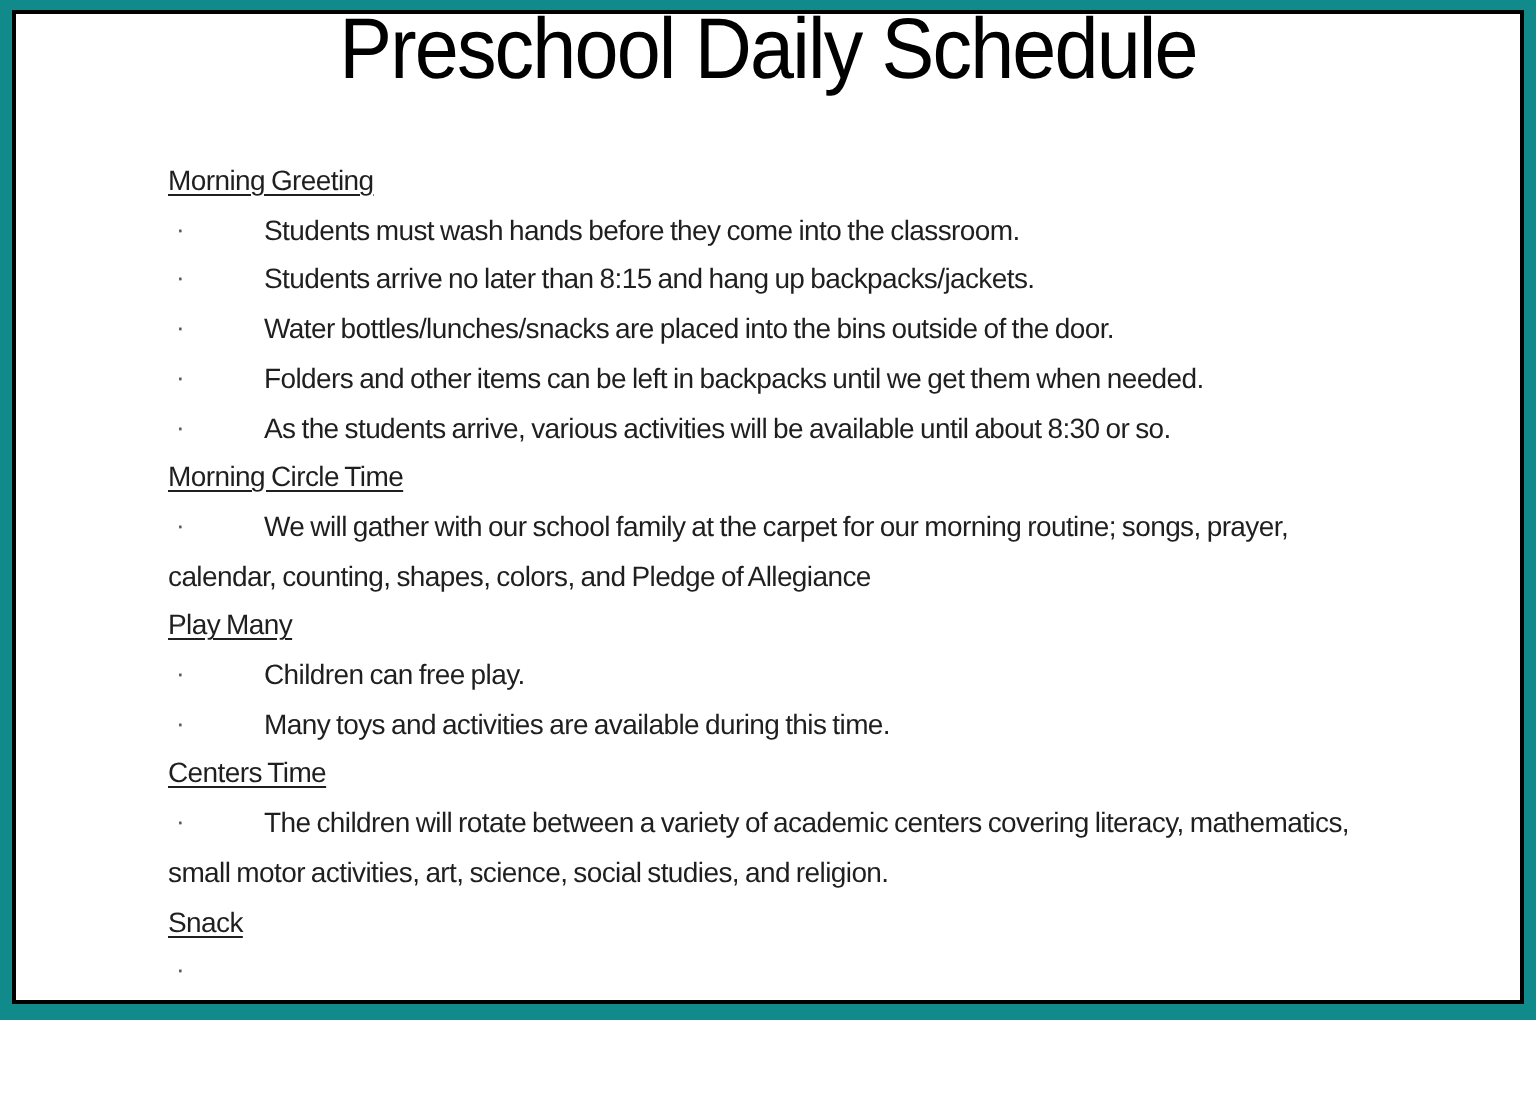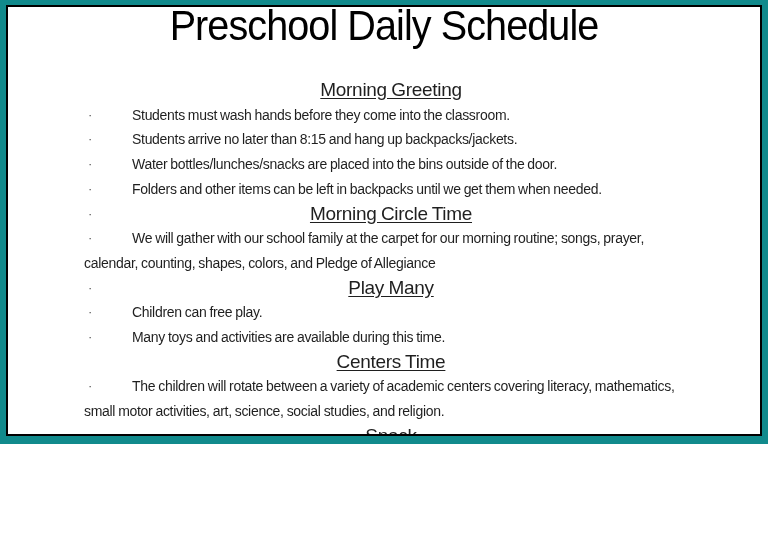--- a/index.html
+++ b/index.html
@@ -3,21 +3,21 @@
 <meta charset="utf-8">
 <style>
   html, body {
     margin: 0;
     padding: 0;
     background: #ffffff;
   }
   .page {
     position: relative;
     width: 768px;
-    height: 444px;
+    height: 510px;
     box-sizing: border-box;
     background: var(--border-teal, #118a8c);
     font-family: "Liberation Sans", sans-serif;
     overflow: hidden;
   }
   .inner {
     position: absolute;
     left: 6px;
     top: 5px;
     right: 6px;
@@ -49,25 +49,24 @@
     top: 71px;
     width: 614px;
     font-size: 14px;
     line-height: 24.7px;
     letter-spacing: -0.3px;
     word-spacing: -0.6px;
     color: var(--text, #1f1f1f);
   }
   .heading {
     margin: 0;
-    font-size: 19px;
+    font-size: 14px;
     font-weight: 400;
     text-decoration: underline;
     text-underline-offset: 2px;
-    text-align: center;
   }
   .bullet {
     margin: 0;
     position: relative;
     text-indent: 48px;
   }
   .marker {
     position: absolute;
     left: 4px;
     top: 0;
@@ -84,21 +83,21 @@
 
     <h1 class="title">Preschool Daily Schedule</h1>
 
     <div class="content">
 
       <h2 class="heading">Morning Greeting</h2>
       <p class="bullet"><span class="marker">·</span><span>Students must wash hands before they come into the classroom.</span></p>
       <p class="bullet"><span class="marker">·</span><span>Students arrive no later than 8:15 and hang up backpacks/jackets.</span></p>
       <p class="bullet"><span class="marker">·</span><span>Water bottles/lunches/snacks are placed into the bins outside of the door.</span></p>
       <p class="bullet"><span class="marker">·</span><span>Folders and other items can be left in backpacks until we get them when needed.</span></p>
-      <p class="bullet"><span class="marker">·</span></p>
+      <p class="bullet"><span class="marker">·</span><span>As the students arrive, various activities will be available until about 8:30 or so.</span></p>
 
       <h2 class="heading">Morning Circle Time</h2>
       <p class="bullet"><span class="marker">·</span><span>We will gather with our school family at the carpet for our morning routine; songs, prayer, calendar, counting, shapes, colors, and Pledge of Allegiance</span></p>
       <p class="bullet"><span class="marker">·</span></p>
 
       <h2 class="heading">Play Many</h2>
       <p class="bullet"><span class="marker">·</span><span>Children can free play.</span></p>
       <p class="bullet"><span class="marker">·</span><span>Many toys and activities are available during this time.</span></p>
 
       <h2 class="heading">Centers Time</h2>

